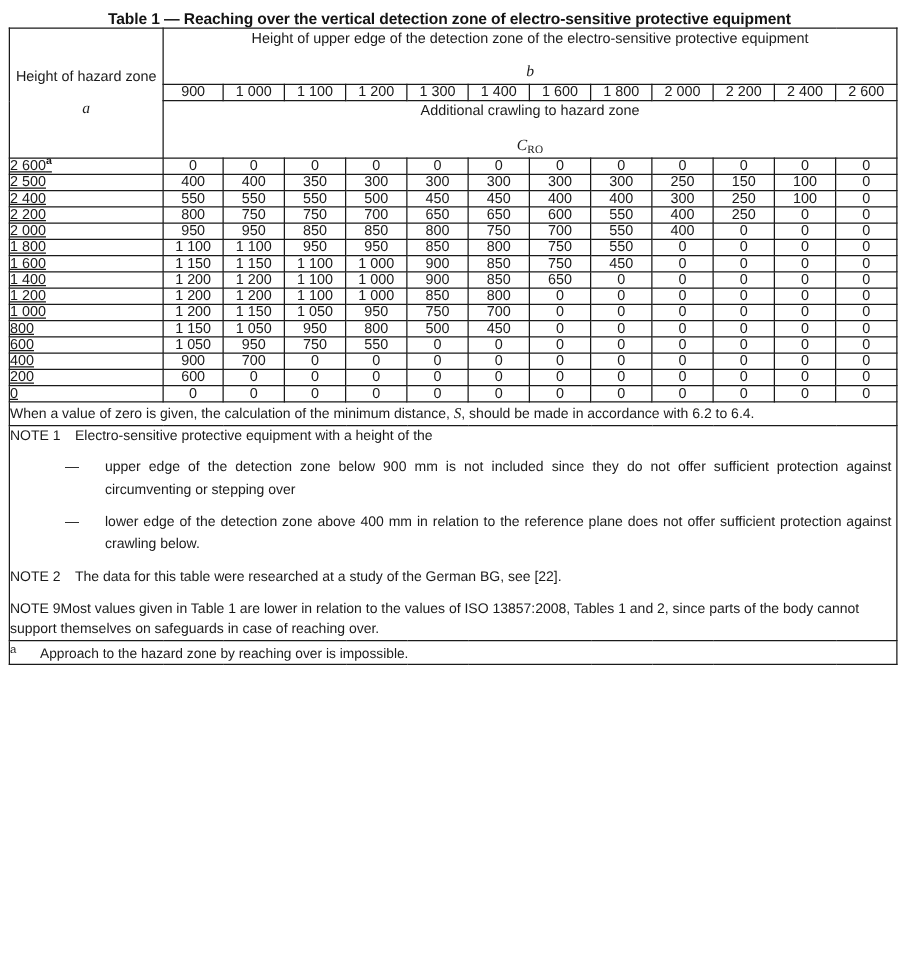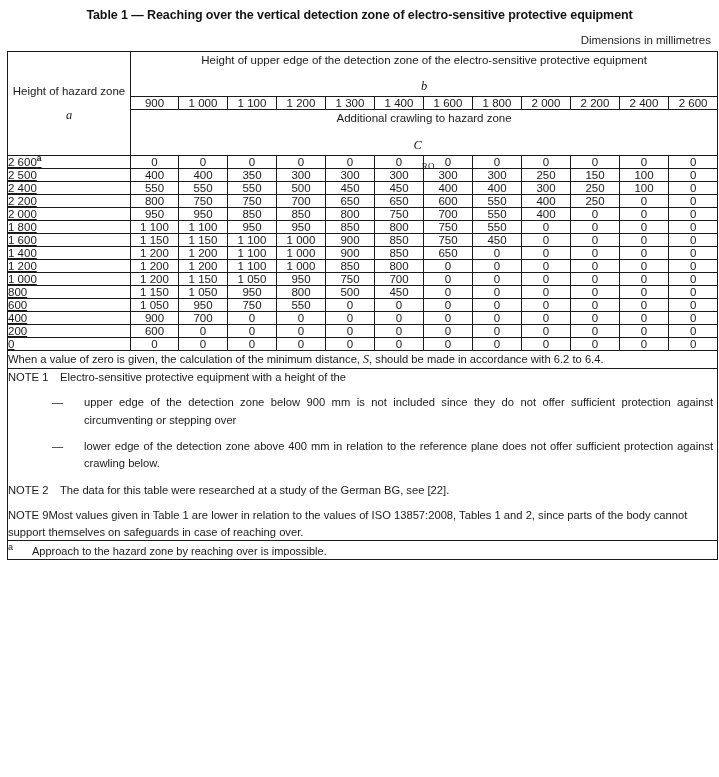--- a/index.html
+++ b/index.html
@@ -95,21 +95,21 @@
     font-weight: normal;
     font-size: 12.5px;
     display: block;
     margin-top: 9px;
   }
   .hdr-span2 .symb sub {
     font-style: normal;
     font-size: 9px;
     vertical-align: baseline;
     position: relative;
-    top: 20px;
+    top: 2px;
     letter-spacing: 0.2px;
   }
   .colhdr {
     text-align: center;
     font-weight: bold;
     font-size: 11.5px;
     padding: 4px 2px 4px 2px;
     white-space: nowrap;
   }
   .rowlabel {
@@ -209,21 +209,20 @@
     padding-top: 3px;
   }
   .thick-top { border-top-width: 1.6px !important; }
 </style>
 </head>
 <body>
 
 <div class="page">
 
   <div class="table-title">Table 1 — Reaching over the vertical detection zone of electro-sensitive protective equipment</div>
-  <div class="dimensions-line">Dimensions in millimetres</div>
 
   <table class="main">
     <colgroup id="colgroup-main">
         <col style="width: 123px;">
         <col style="width: 48px;">
         <col style="width: 49px;">
         <col style="width: 49px;">
         <col style="width: 49px;">
         <col style="width: 49px;">
         <col style="width: 49px;">

